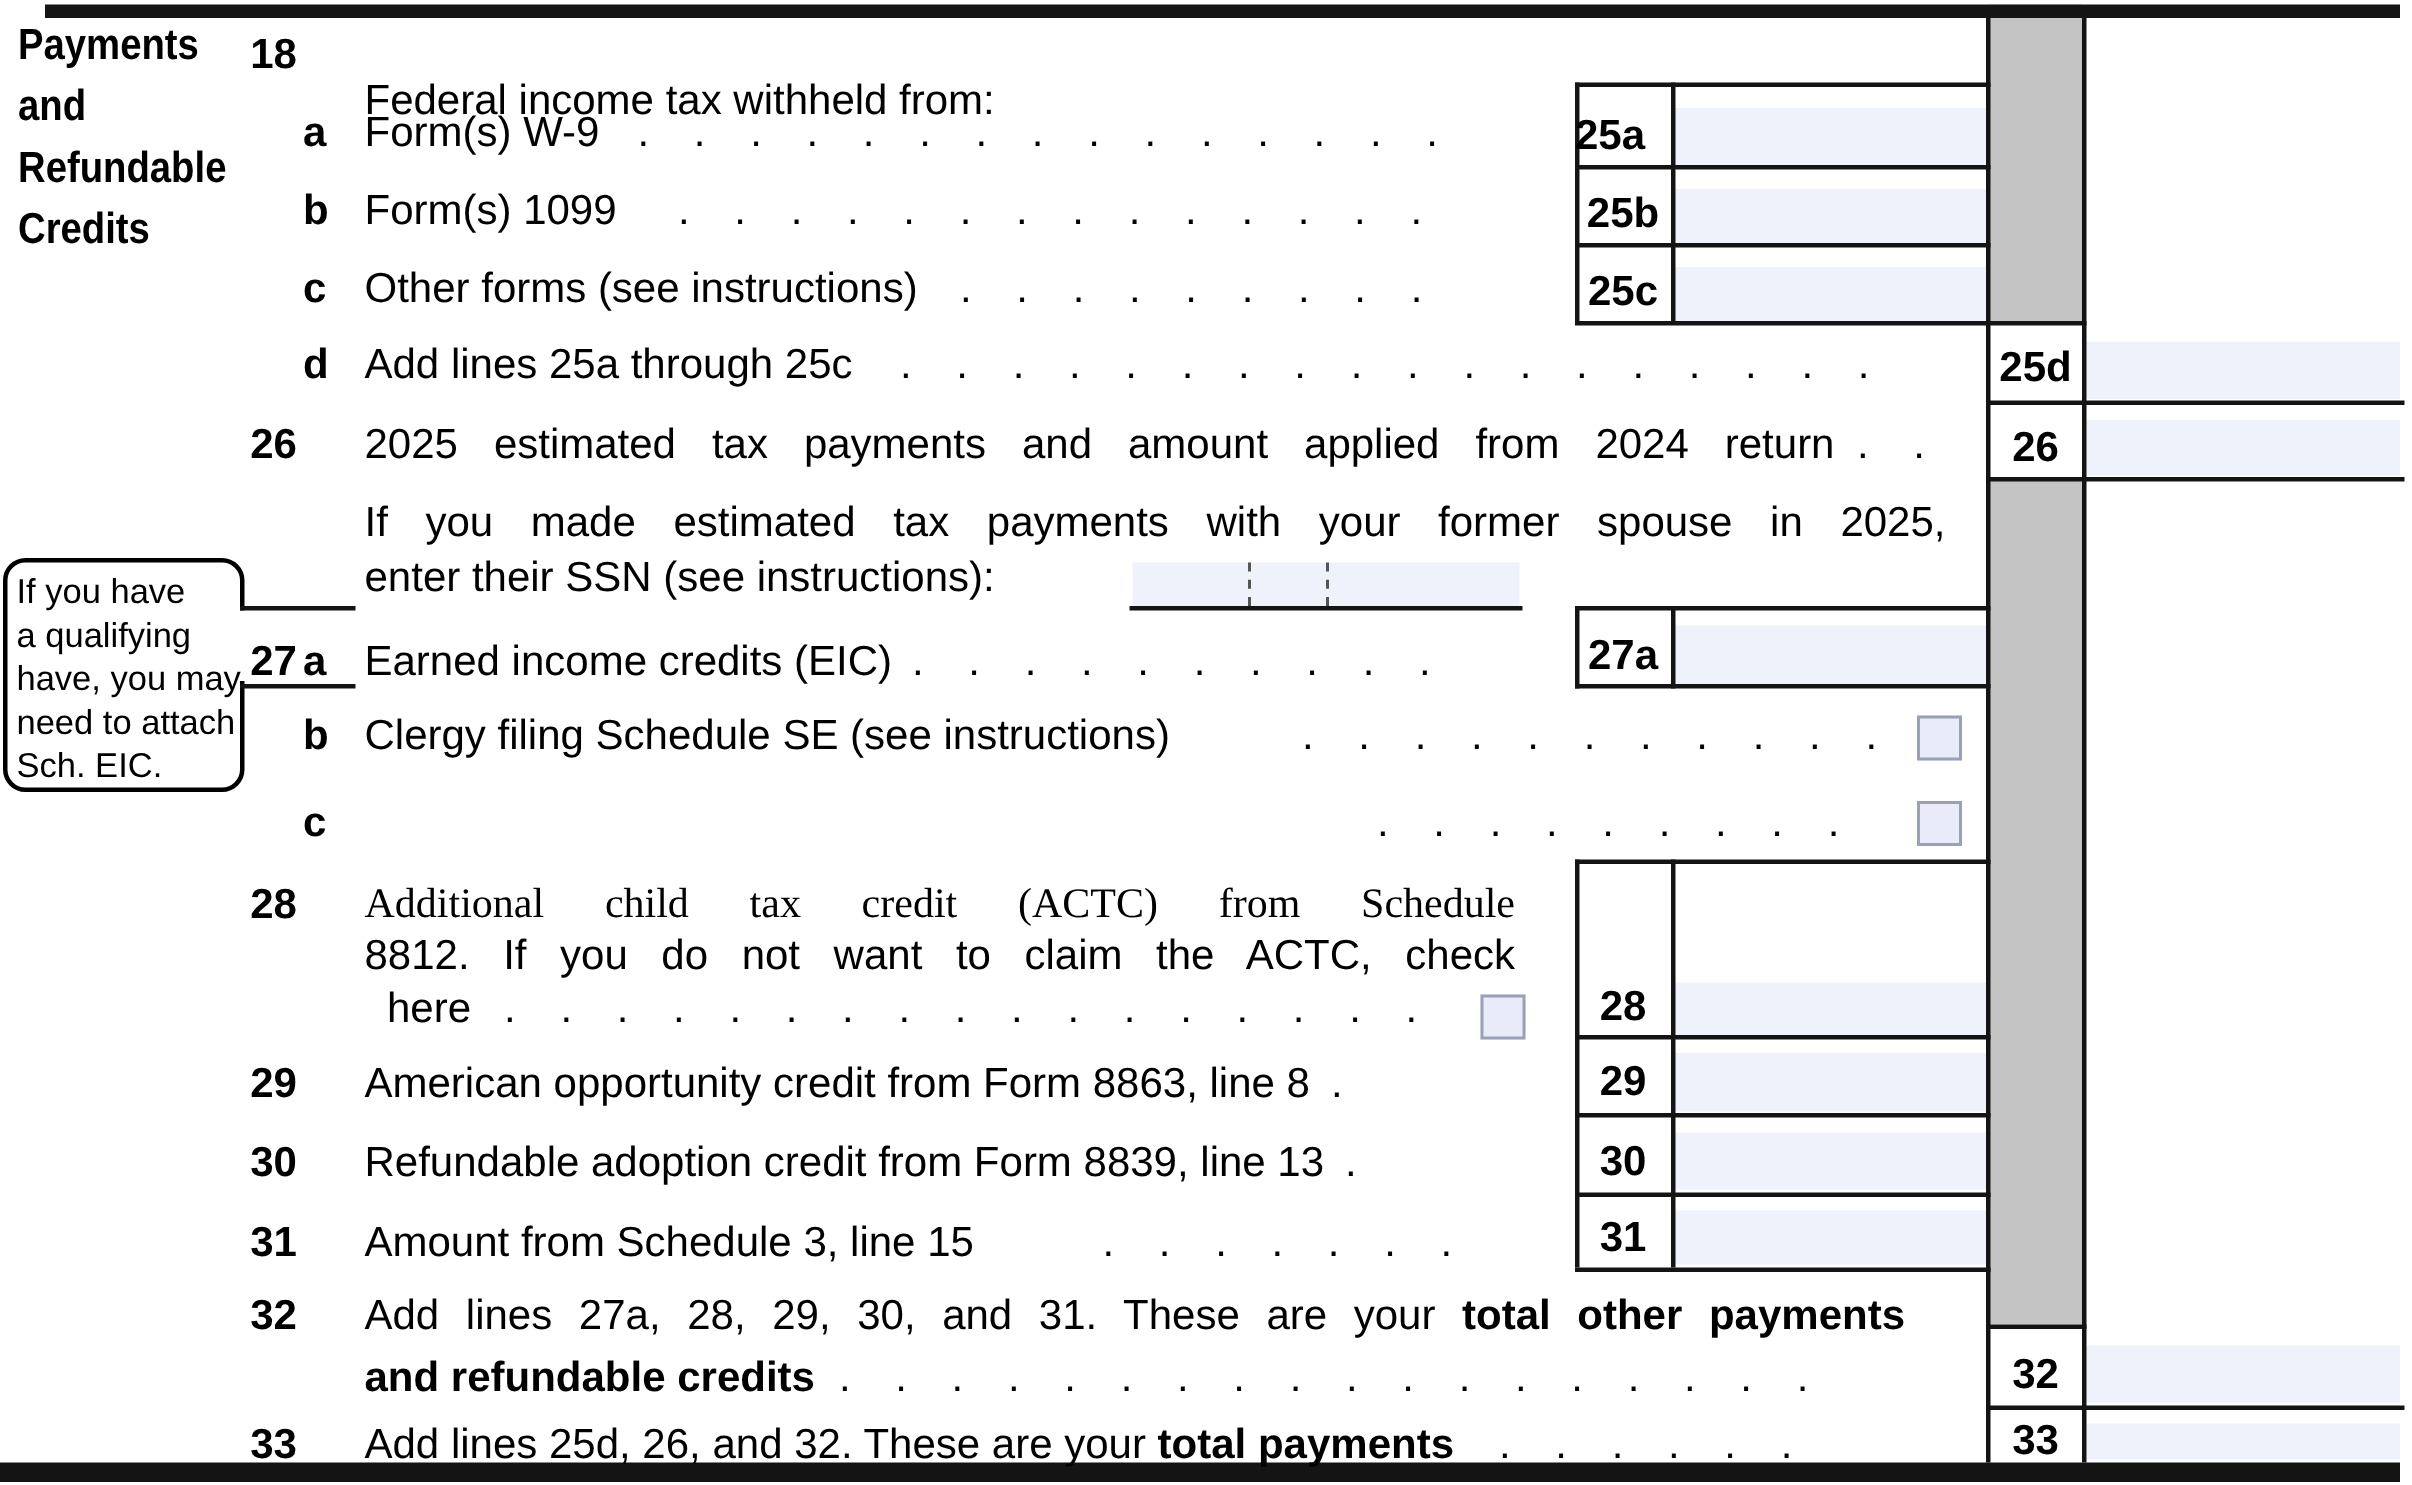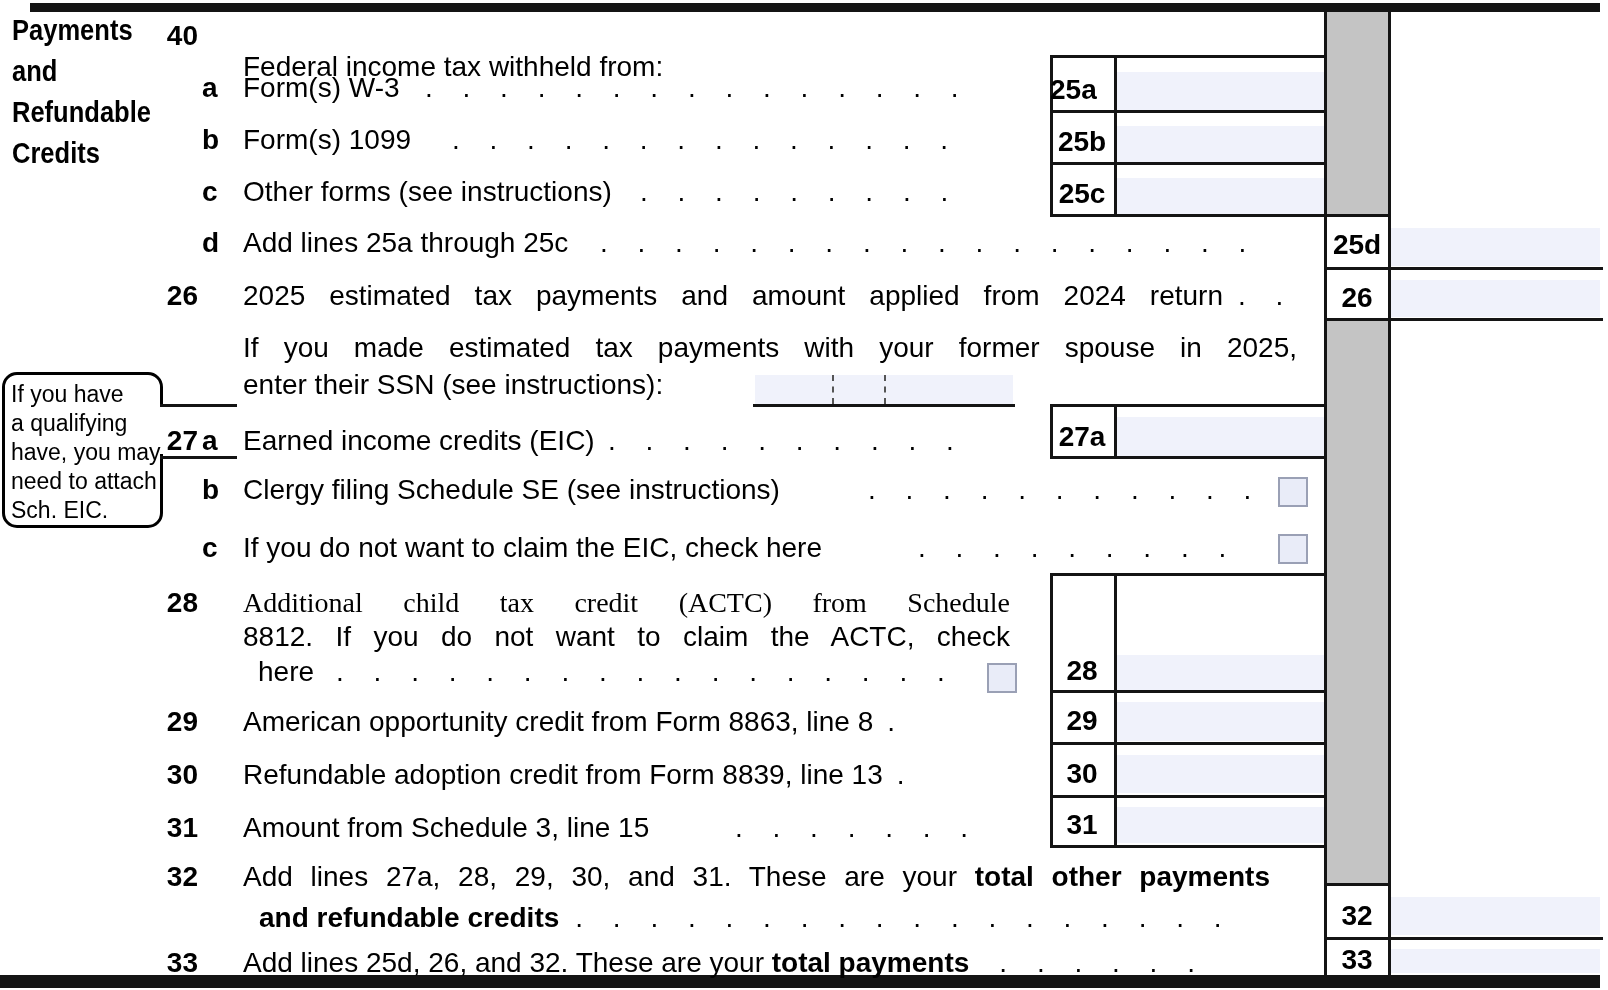--- a/index.html
+++ b/index.html
@@ -89,25 +89,25 @@
   <div class="abs hline" style="left:160px;top:404px;width:77px;"></div>
   <div class="abs hline" style="left:160px;top:456px;width:77px;"></div>
   <div class="abs notetxt" style="left:11px;top:380px;">
     <div>If you have</div>
     <div>a qualifying</div>
     <div>have, you may</div>
     <div>need to attach</div>
     <div>Sch. EIC.</div>
   </div>
 
-  <div class="abs numlbl" style="left:152px;top:20px;">40</div>
+  <div class="abs numlbl" style="left:152px;top:20px;">18</div>
   <div class="abs txt" style="left:243px;top:20px;margin-top:31px;">Federal income tax withheld from:</div>
 
   <div class="abs letlbl" style="left:202px;top:72px;">a</div>
-  <div class="abs txt" style="left:243px;top:72px;">Form(s) W-3</div>
+  <div class="abs txt" style="left:243px;top:72px;">Form(s) W-9</div>
   <div class="abs txt dots" style="left:425px;top:72px;">. . . . . . . . . . . . . . .</div>
   <div class="abs boxlbl" style="left:1050px;top:74px;width:45px;">25a</div>
 
   <div class="abs letlbl" style="left:202px;top:124px;">b</div>
   <div class="abs txt" style="left:243px;top:124px;">Form(s) 1099</div>
   <div class="abs txt dots" style="left:452px;top:124px;">. . . . . . . . . . . . . .</div>
   <div class="abs boxlbl" style="left:1050px;top:126px;width:64px;">25b</div>
 
   <div class="abs letlbl" style="left:202px;top:176px;">c</div>
   <div class="abs txt" style="left:243px;top:176px;">Other forms (see instructions)</div>
@@ -132,21 +132,20 @@
   <div class="abs txt" style="left:243px;top:425px;">Earned income credits (EIC)</div>
   <div class="abs txt dots" style="left:608px;top:425px;">. . . . . . . . . .</div>
   <div class="abs boxlbl" style="left:1050px;top:421px;width:64px;">27a</div>
 
   <div class="abs letlbl" style="left:202px;top:474px;">b</div>
   <div class="abs txt" style="left:243px;top:474px;">Clergy filing Schedule SE (see instructions)</div>
   <div class="abs txt dots" style="left:868px;top:474px;">. . . . . . . . . . .</div>
   <div class="abs cb" style="left:1278px;top:477px;width:26px;height:26px;"></div>
 
   <div class="abs letlbl" style="left:202px;top:532px;">c</div>
-  <div class="abs txt" style="left:243px;top:532px;">If you do not want to claim the EIC, check here</div>
   <div class="abs txt dots" style="left:918px;top:532px;">. . . . . . . . .</div>
   <div class="abs cb" style="left:1278px;top:534px;width:26px;height:26px;"></div>
 
   <div class="abs numlbl" style="left:152px;top:587px;">28</div>
   <div class="abs txt just" style="left:243px;top:587px;width:767px;font-family:Liberation Serif, serif;">Additional child tax credit (ACTC) from Schedule</div>
   <div class="abs txt just" style="left:243px;top:621px;width:767px;">8812. If you do not want to claim the ACTC, check</div>
   <div class="abs txt" style="left:258px;top:656px;">
     <span>here</span><span class="dots" style="margin-left:22px;">. . . . . . . . . . . . . . . . .</span>
   </div>
   <div class="abs cb" style="left:987px;top:663px;width:26px;height:26px;"></div>
@@ -166,21 +165,21 @@
 
   <div class="abs numlbl" style="left:152px;top:812px;">31</div>
   <div class="abs txt" style="left:243px;top:812px;">Amount from Schedule 3, line 15</div>
   <div class="abs txt dots" style="left:735px;top:812px;">. . . . . . .</div>
   <div class="abs boxlbl" style="left:1050px;top:809px;width:64px;">31</div>
 
   <div class="abs numlbl" style="left:152px;top:861px;">32</div>
   <div class="abs txt just" style="left:243px;top:861px;width:1027px;">
     <span>Add lines 27a, 28, 29, 30, and 31. These are your </span><b>total other payments</b>
   </div>
-  <div class="abs txt" style="left:259px;top:902px;">
+  <div class="abs txt" style="left:243px;top:902px;">
     <b>and refundable credits</b><span class="dots" style="margin-left:16px;">. . . . . . . . . . . . . . . . . .</span>
   </div>
   <div class="abs boxlbl" style="left:1326px;top:900px;width:62px;">32</div>
 
   <div class="abs numlbl" style="left:152px;top:947px;">33</div>
   <div class="abs txt" style="left:243px;top:947px;">
     <span>Add lines 25d, 26, and 32. These are your </span><b>total payments</b><span class="dots" style="margin-left:30px;">. . . . . .</span>
   </div>
   <div class="abs boxlbl" style="left:1326px;top:944px;width:62px;">33</div>
 

